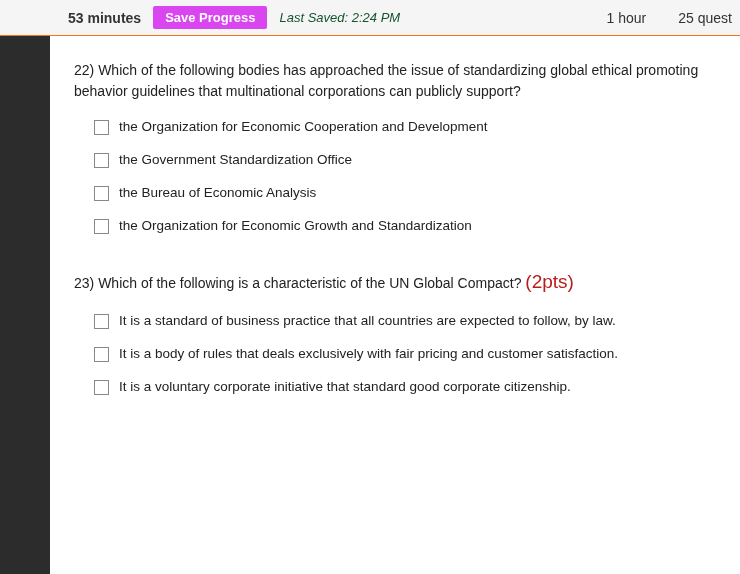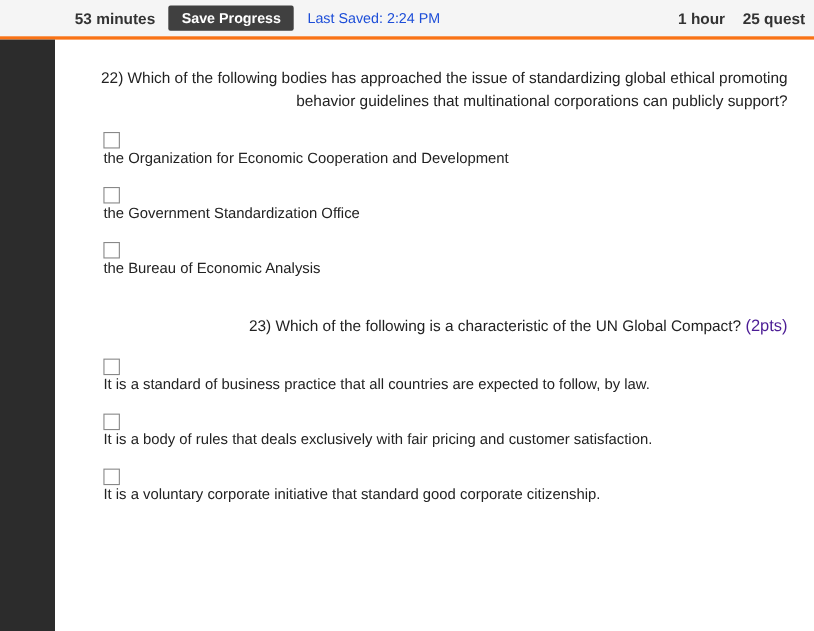--- a/index.html
+++ b/index.html
@@ -6,107 +6,105 @@
     body {
       font-family: Arial, sans-serif;
       background: #fff;
       width: 740px;
       min-height: 574px;
       overflow-x: hidden;
     }
     .header-bar {
       display: flex;
       align-items: center;
-      border-bottom: 3px solid #f97316;
+      border-bottom: 1px solid #f97316;
       background: #f5f5f5;
       height: 36px;
       padding: 0 8px;
     }
     .header-time {
       font-size: 14px;
       font-weight: bold;
       color: #333;
       margin-right: 12px;
       padding-left: 60px;
     }
     .save-btn {
-      background: #404040;
+      background: #d946ef;
       color: #fff;
       border: none;
       padding: 4px 12px;
       font-size: 13px;
       font-weight: bold;
       cursor: pointer;
       border-radius: 2px;
     }
     .last-saved {
       font-size: 13px;
-      color: #1d4ed8;
+      color: #14532d;
       margin-left: 12px;
+      font-style: italic;
     }
     .header-right {
       margin-left: auto;
       display: flex;
       align-items: center;
-      gap: 16px;
+      gap: 32px;
       font-size: 14px;
       color: #333;
-      font-weight: bold;
     }
     .sidebar-dark {
       position: absolute;
       left: 0;
       top: 36px;
       width: 50px;
       height: 538px;
       background: #2c2c2c;
     }
     .main-content {
       margin-left: 50px;
       padding: 24px 24px 24px 24px;
     }
     .question-block {
       margin-bottom: 32px;
-      text-align: right;
     }
     .question-text {
       font-size: 14px;
       color: #222;
       margin-bottom: 16px;
       line-height: 1.5;
     }
     .options-list {
       list-style: none;
       padding-left: 20px;
     }
     .option-item {
       display: flex;
       align-items: flex-start;
       margin-bottom: 14px;
       font-size: 13.5px;
       color: #222;
       line-height: 1.4;
-      flex-direction: column;
     }
     .option-checkbox {
       width: 15px;
       height: 15px;
       border: 1.5px solid #888;
       background: #fff;
       margin-right: 10px;
       margin-top: 2px;
       flex-shrink: 0;
       display: inline-block;
     }
     .option-text {
       flex: 1;
     }
     .pts-label {
-      font-size: 15px;
-      color: #4c1d95;
+      font-size: 19px;
+      color: #b91c1c;
     }
   </style>
 </head>
 <body>
 
 <div class="sidebar-dark"></div>
 
 <div class="header-bar">
   <span class="header-time">53 minutes</span>
   <button class="save-btn">Save Progress</button>
@@ -130,20 +128,24 @@
         <span class="option-text">the Organization for Economic Cooperation and Development</span>
       </li>
       <li class="option-item">
         <span class="option-checkbox"></span>
         <span class="option-text">the Government Standardization Office</span>
       </li>
       <li class="option-item">
         <span class="option-checkbox"></span>
         <span class="option-text">the Bureau of Economic Analysis</span>
       </li>
+      <li class="option-item">
+        <span class="option-checkbox"></span>
+        <span class="option-text">the Organization for Economic Growth and Standardization</span>
+      </li>
     </ul>
   </div>
 
   <div class="question-block">
     <p class="question-text">
       <span>23)</span>
       <span> Which of the following is a characteristic of the UN Global Compact? </span>
       <span class="pts-label">(2pts)</span>
     </p>
     <ul class="options-list">

